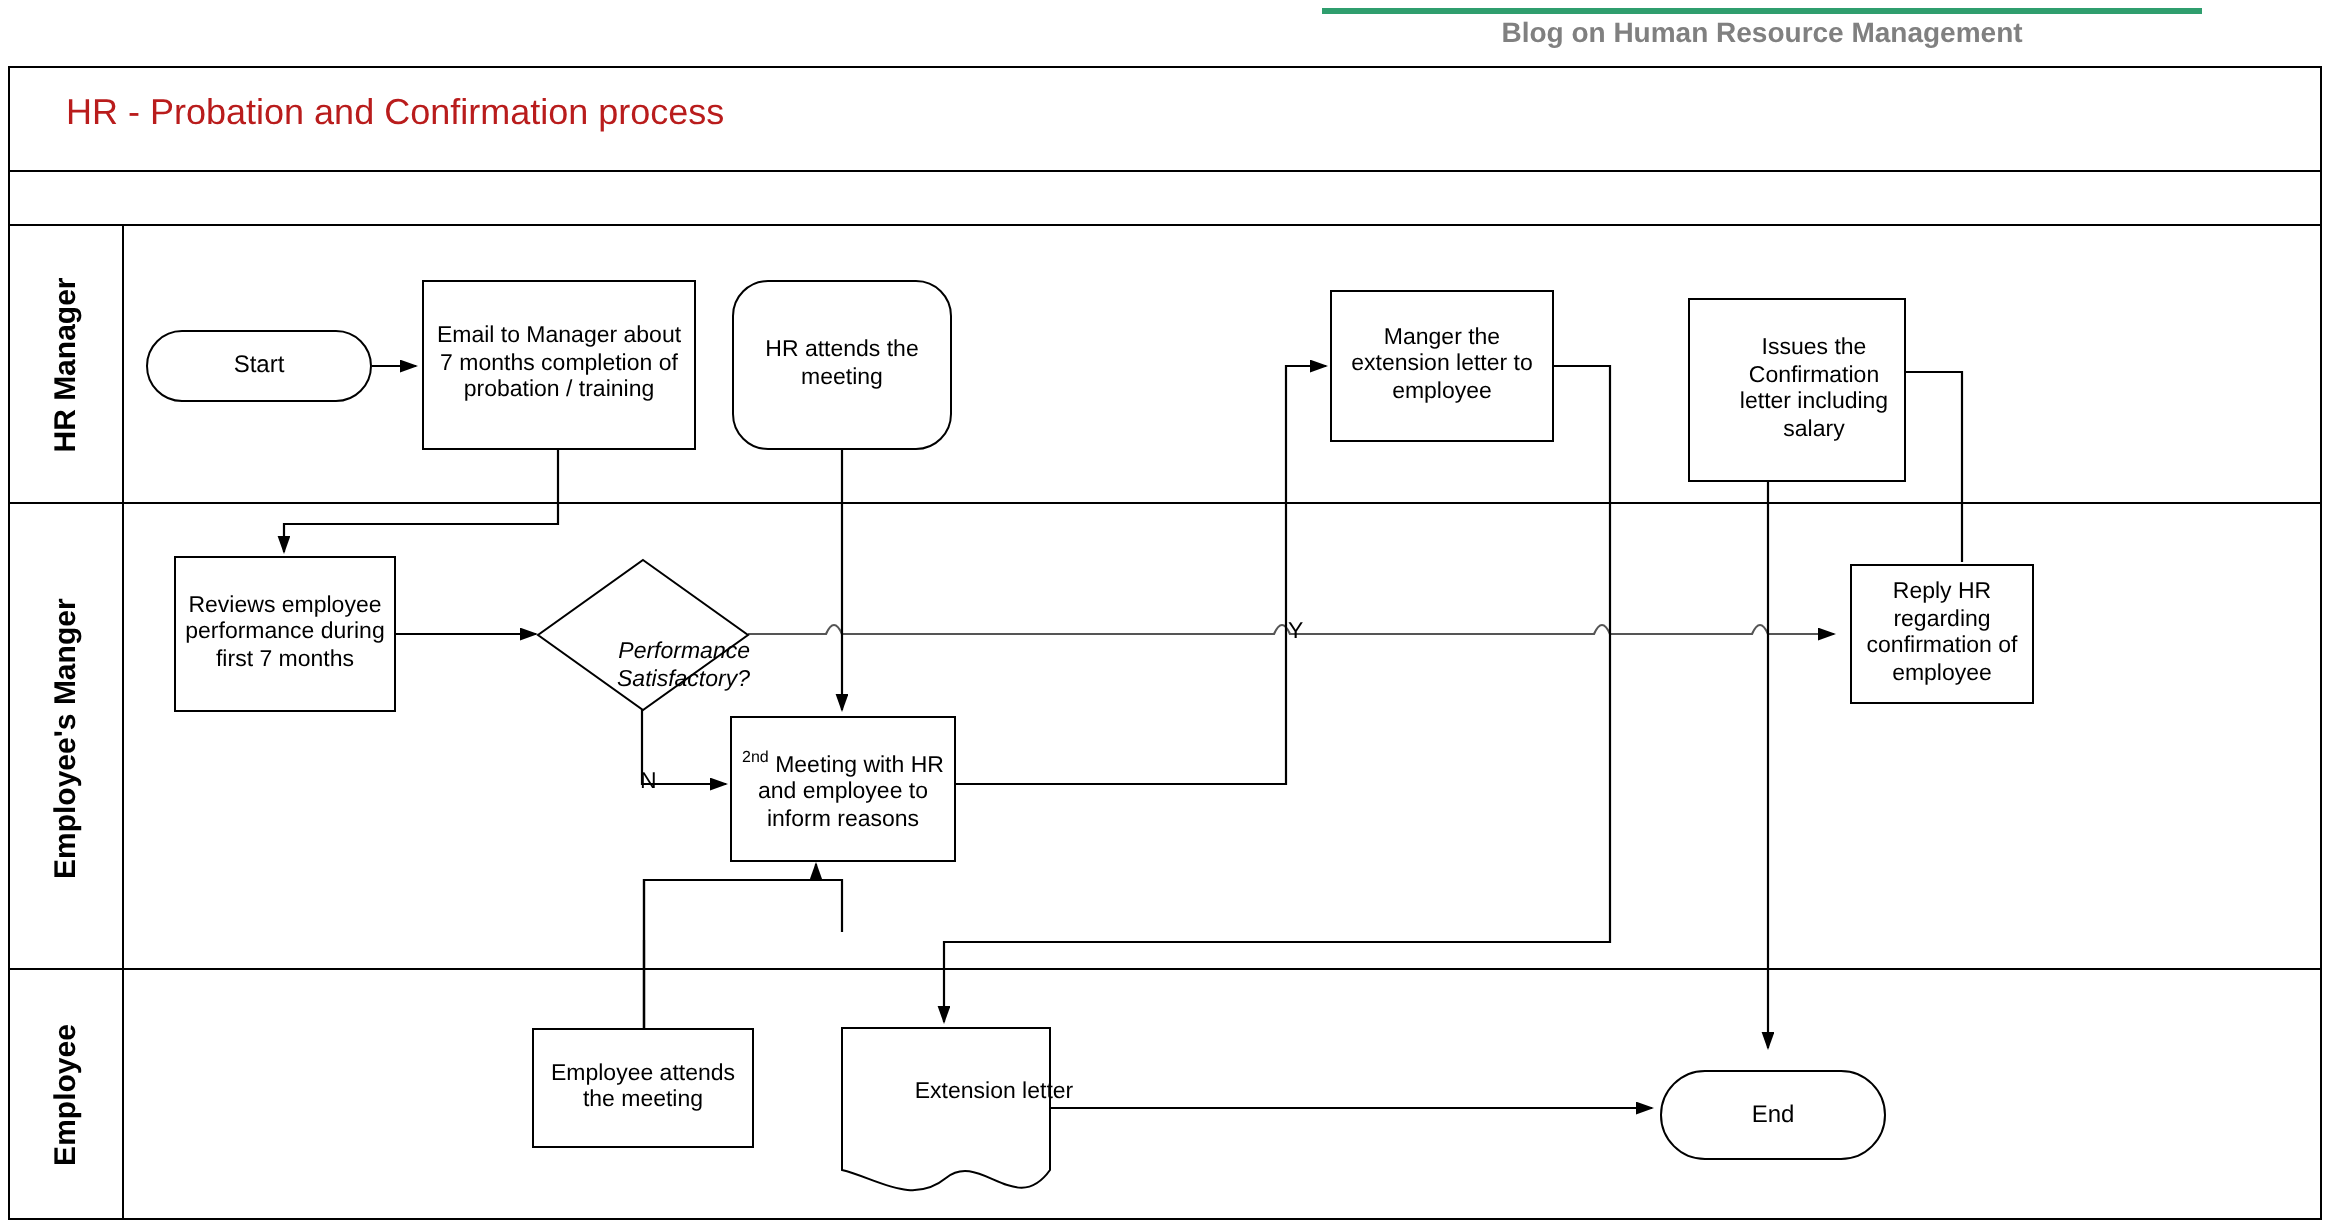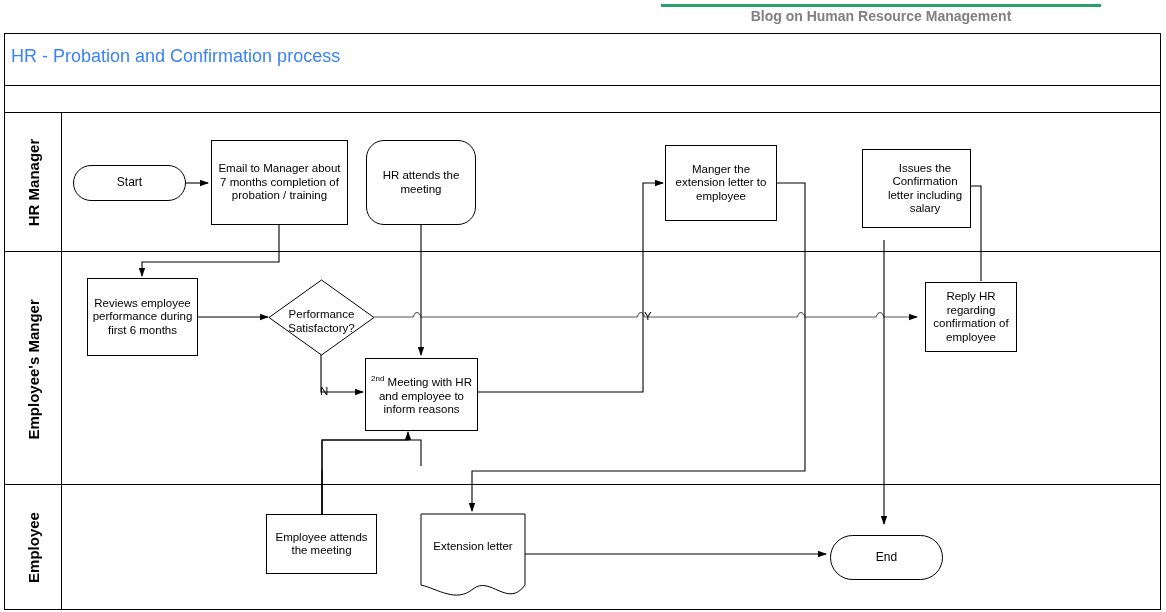--- a/index.html
+++ b/index.html
@@ -15,38 +15,38 @@
                text-align:center;font-size:14px;font-weight:bold;color:#808080;
                letter-spacing:0px;white-space:nowrap;}
 
   
   #frame{position:absolute;left:4px;top:33px;width:1157px;height:577px;
          border:1px solid #000;box-sizing:border-box;}
   .hline{position:absolute;left:0;height:0;border-top:1px solid #000;}
   .vline{position:absolute;top:0;width:0;border-left:1px solid #000;}
 
   #title-row{position:absolute;left:0;top:0;width:100%;height:51px;}
-  #title-text{position:absolute;left:6px;top:12px;font-size:18px;color:#3b82f6;
+  #title-text{position:absolute;left:28px;top:12px;font-size:18px;color:#b91c1c;
               white-space:nowrap;}
 
   .lane-label{position:absolute;width:140px;text-align:center;
               font-size:15px;font-weight:bold;color:#000;
               transform-origin:50% 50%;white-space:nowrap;}
 
   
   .node{position:absolute;box-sizing:border-box;border:1px solid #000;
         background:#fff;display:flex;align-items:center;justify-content:center;
         text-align:center;font-size:11.5px;line-height:13.5px;color:#000;
         padding:2px 3px;}
   .term{border-radius:40px;font-size:12px;}
   .diamond-wrap{position:absolute;}
   .diamond-wrap svg{position:absolute;left:0;top:0;}
-  .diamond-label{position:absolute;left:0;top:4px;width:100%;height:100%;
-        display:flex;align-items:center;justify-content:center;text-align:center;
-        font-size:11.5px;line-height:13.5px;}
+  .diamond-label{position:absolute;left:0;top:16px;width:100%;height:100%;
+        display:flex;align-items:center;justify-content:center;text-align:right;
+        font-size:11.5px;line-height:13.5px;font-style:italic;}
   .doc-wrap{position:absolute;}
   .doc-wrap svg{position:absolute;left:0;top:0;}
   .doc-label{position:absolute;left:0;top:0;width:100%;
         text-align:center;font-size:11.5px;line-height:13.5px;}
   sup{font-size:8px;vertical-align:super;margin-top:24px;}
 
   
   #wires{position:absolute;left:0;top:0;width:1166px;height:612px;
          pointer-events:none;}
   .edge{fill:none;stroke:#000;stroke-width:1.1;}
@@ -141,26 +141,26 @@
   </div>
 
   <div class="node" style="left:366px;top:140px;width:110px;height:85px;border-radius:18px;">
     <span>HR attends  the meeting</span>
   </div>
 
   <div class="node" style="left:665px;top:145px;width:112px;height:76px;">
     <span>Manger the extension letter to employee</span>
   </div>
 
-  <div class="node" style="left:862px;top:149px;width:109px;height:79px;padding-left:20px;">
+  <div class="node" style="left:844px;top:149px;width:109px;height:92px;padding-left:20px;">
     <span>Issues the Confirmation letter including salary</span>
   </div>
 
   <div class="node" style="left:87px;top:278px;width:111px;height:78px;">
-    <span>Reviews employee performance during first  6 months</span>
+    <span>Reviews employee performance during first  7 months</span>
   </div>
 
   <div class="diamond-wrap" style="left:268px;top:279px;width:107px;height:77px;">
     <svg width="107" height="77">
       <polygon points="53.5,1 106,38.5 53.5,76 1,38.5" fill="#fff" stroke="#000" stroke-width="1"></polygon>
     </svg>
     <div class="diamond-label">Performance Satisfactory?</div>
   </div>
 
   <div class="node" style="left:365px;top:358px;width:113px;height:73px;">
@@ -172,20 +172,20 @@
   </div>
 
   <div class="node" style="left:266px;top:514px;width:111px;height:60px;">
     <span>Employee attends the meeting</span>
   </div>
 
   <div class="doc-wrap" style="left:420px;top:513px;width:106px;height:85px;">
     <svg width="106" height="85" viewBox="0 0 106 85">
       <path d="M1,1 L105,1 L105,72 C88,96 70,62 53,76 C36,90 18,76 1,72 Z" fill="#fff" stroke="#000" stroke-width="1"></path>
     </svg>
-    <div class="doc-label" style="top:27px;">Extension letter</div>
+    <div class="doc-label" style="top:27px;padding-left:24px;">Extension letter</div>
   </div>
 
   <div class="node term" style="left:830px;top:535px;width:113px;height:45px;">
     <span>End</span>
   </div>
 
 </div>
 
 </body></html>

